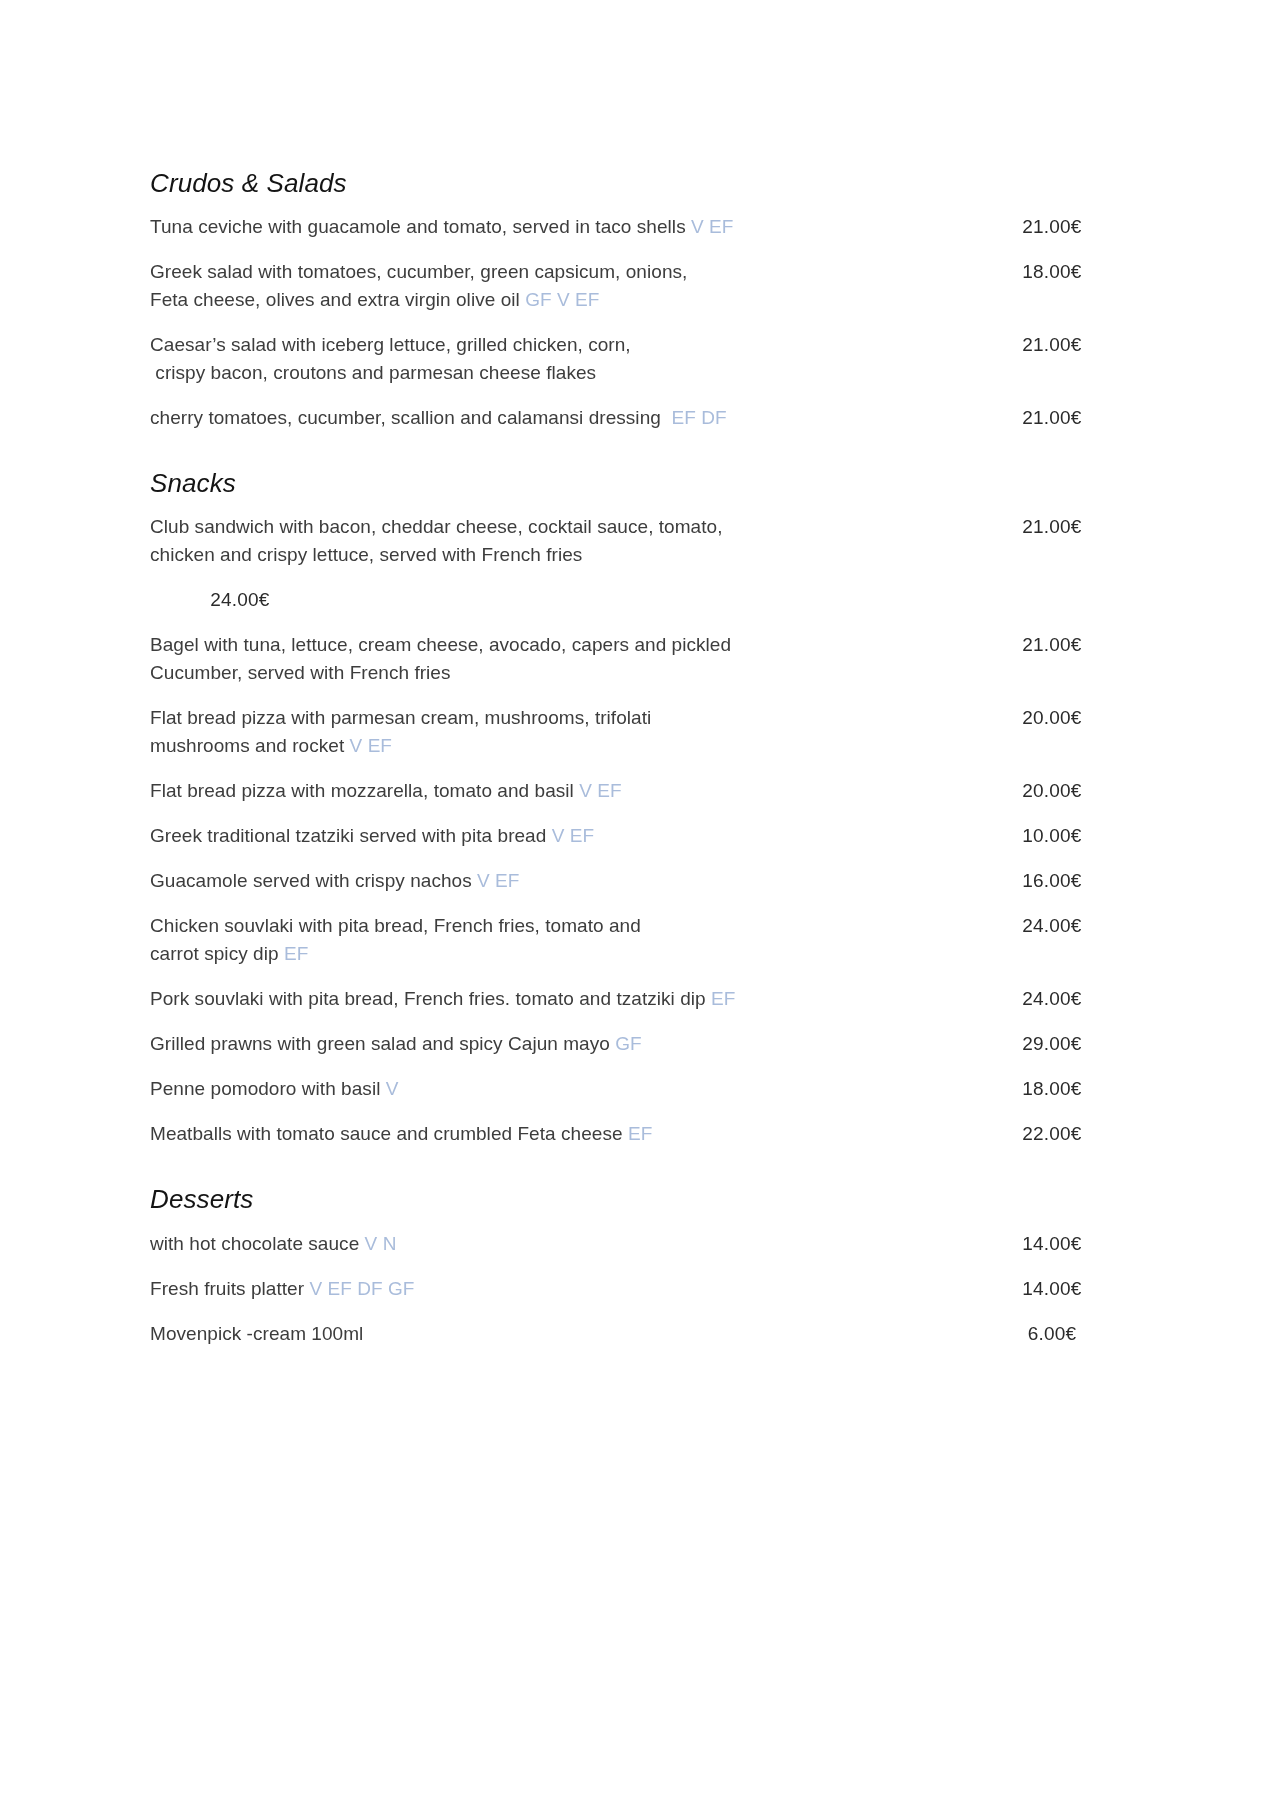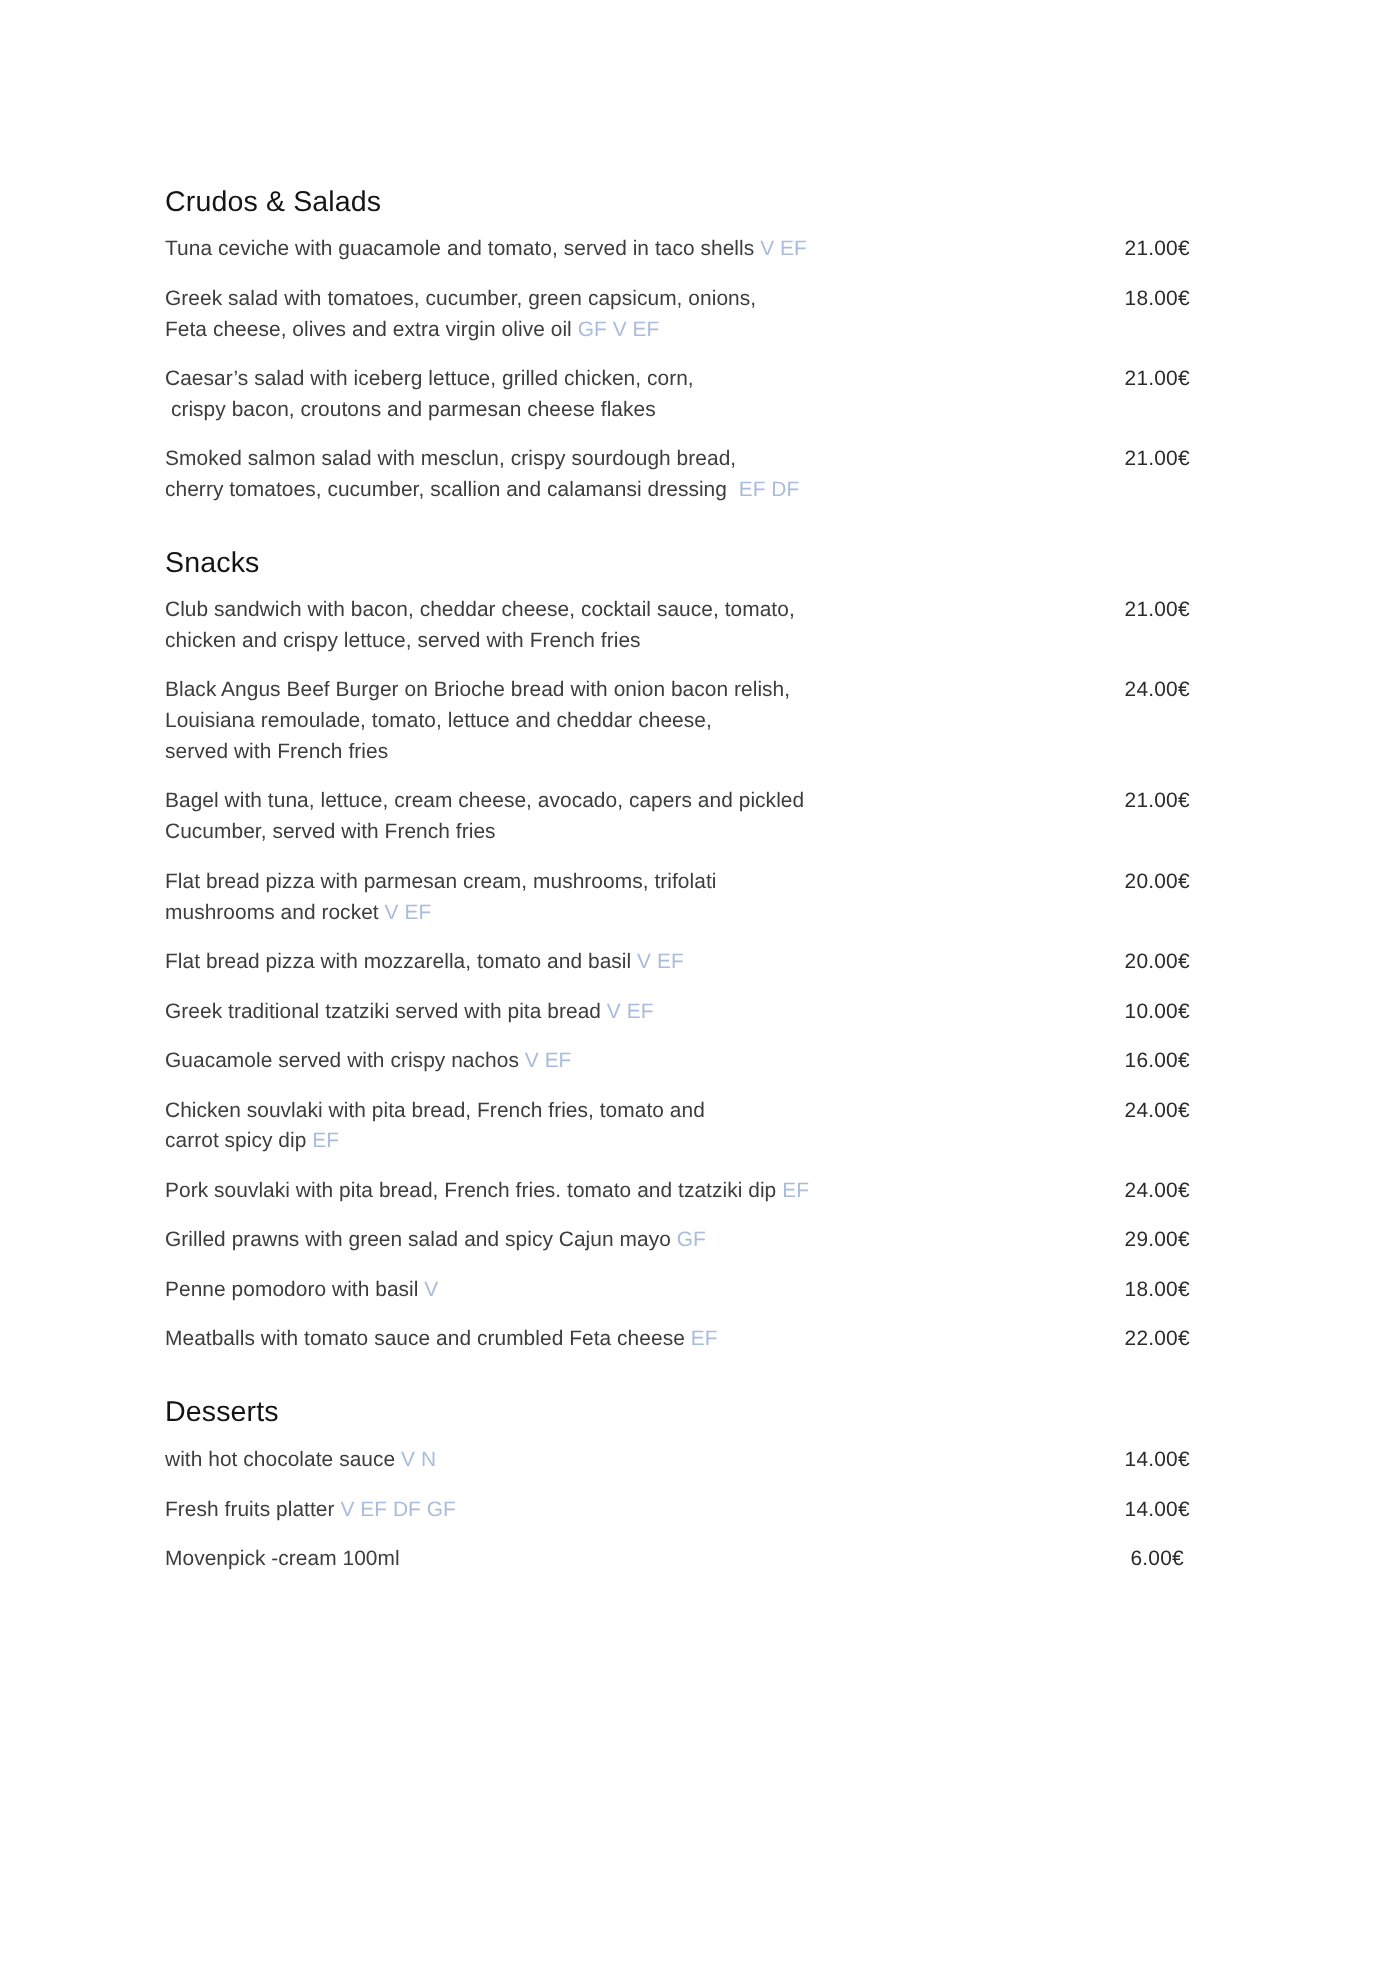--- a/index.html
+++ b/index.html
@@ -31,20 +31,21 @@
   .section {
     margin: 0 0 10px 0;
   }
   .section-title {
     font-size: 26px;
     font-weight: 400;
     color: #141414;
     letter-spacing: 0.1px;
     margin: 0 0 14px 0;
     line-height: 1.2;
+    font-style: italic;
   }
   .section + .section .section-title {
     margin-top: 36px;
   }
   .items {
     display: block;
   }
   .item {
     display: flex;
     align-items: flex-start;
@@ -103,43 +104,37 @@
           </div>
           <div class="item">
             <div class="item-desc">
               <span class="desc-line"><span>Caesar’s salad with iceberg lettuce, grilled chicken, corn,</span></span>
               <span class="desc-line"><span> crispy bacon, croutons and parmesan cheese flakes</span></span>
             </div>
             <div class="item-price">21.00€</div>
           </div>
           <div class="item">
             <div class="item-desc">
-              <span class="desc-line"><span>Smoked salmon salad with mesclun, crispy sourdough bread,</span></span>
               <span class="desc-line"><span>cherry tomatoes, cucumber, scallion and calamansi dressing  </span><span class="tags">EF DF</span></span>
             </div>
             <div class="item-price">21.00€</div>
           </div>
         </div>
       </div>
       <div class="section">
         <div class="section-title">Snacks</div>
         <div class="items">
           <div class="item">
             <div class="item-desc">
               <span class="desc-line"><span>Club sandwich with bacon, cheddar cheese, cocktail sauce, tomato,</span></span>
               <span class="desc-line"><span>chicken and crispy lettuce, served with French fries</span></span>
             </div>
             <div class="item-price">21.00€</div>
           </div>
           <div class="item">
-            <div class="item-desc">
-              <span class="desc-line"><span>Black Angus Beef Burger on Brioche bread with onion bacon relish,</span></span>
-              <span class="desc-line"><span>Louisiana remoulade, tomato, lettuce and cheddar cheese,</span></span>
-              <span class="desc-line"><span>served with French fries</span></span>
-            </div>
             <div class="item-price">24.00€</div>
           </div>
           <div class="item">
             <div class="item-desc">
               <span class="desc-line"><span>Bagel with tuna, lettuce, cream cheese, avocado, capers and pickled</span></span>
               <span class="desc-line"><span>Cucumber, served with French fries</span></span>
             </div>
             <div class="item-price">21.00€</div>
           </div>
           <div class="item">

